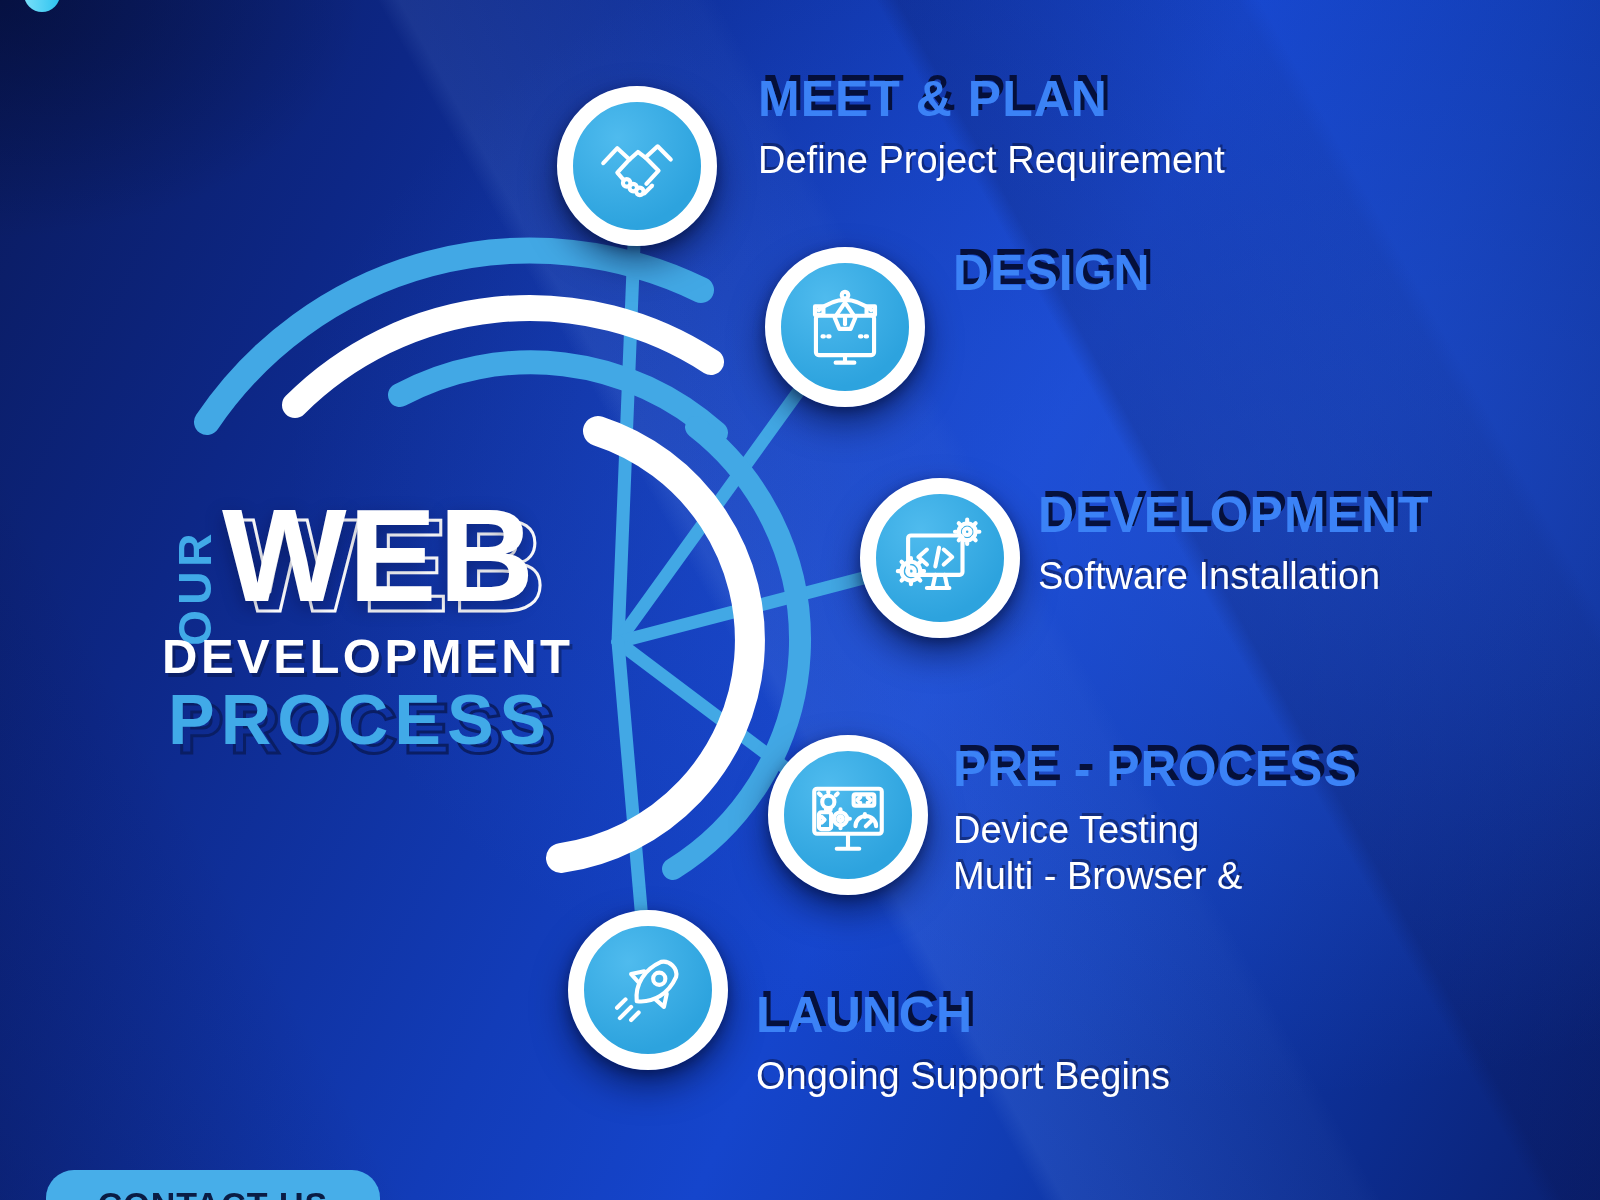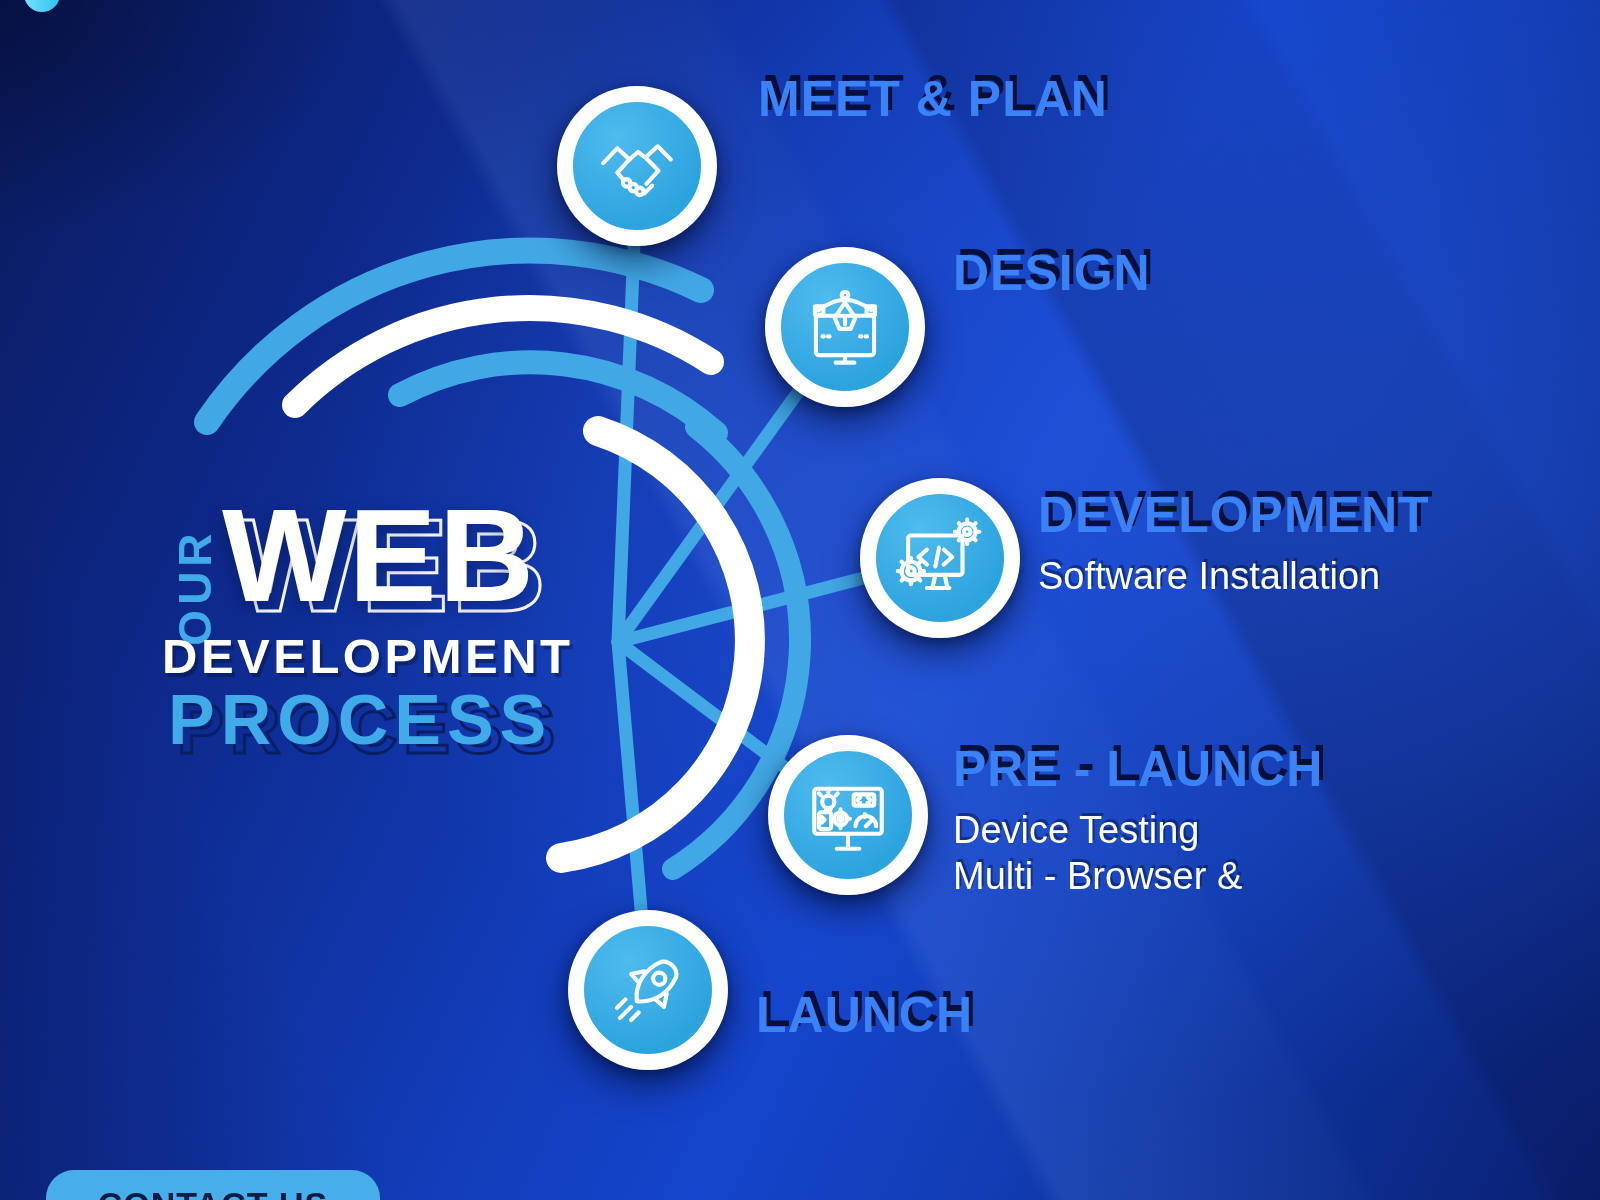--- a/index.html
+++ b/index.html
@@ -129,20 +129,23 @@
       <path d="M40 41 L49 33 L57 39 L71 53 L58 67"></path>
       <path d="M40 41 L27 55 L33 62"></path>
       <circle cx="37" cy="66" r="4"></circle>
       <circle cx="44" cy="71" r="4"></circle>
       <circle cx="51" cy="75" r="4"></circle>
       <path d="M56 77 L64 69"></path>
     </svg>
   </div>
   <div class="step-text t1">
     <div class="step-title">MEET &amp; PLAN</div>
+    <div class="step-desc">
+      <span>Define Project Requirement</span>
+    </div>
   </div>
 
   <div class="circle c2">
     <svg viewBox="0 0 96 96">
       <rect x="17" y="36" width="62" height="42" rx="3"></rect>
       <path d="M38 86 h20 M48 78 v8"></path>
       <path d="M20 30 Q48 8 76 30"></path>
       <rect x="16" y="26" width="9" height="9"></rect>
       <rect x="71" y="26" width="9" height="9"></rect>
       <circle cx="48" cy="14" r="3.5"></circle>
@@ -189,34 +192,37 @@
         <circle cx="40" cy="52" r="2.5"></circle>
       <path d="M40 42 v3 M40 59 v3 M30 52 h3 M47 52 h3"></path>
       <path d="M56 60 a11 11 0 0 1 22 0"></path>
       <path d="M67 60 l7 -7"></path>
       <path d="M66 50 v-3"></path>
       <rect x="17" y="45" width="13" height="18" rx="2.5"></rect>
       <path d="M20 50 l3 3 -3 3"></path>
     </svg>
   </div>
   <div class="step-text t4">
-    <div class="step-title">PRE - LAUNCH</div>
+    <div class="step-title">PRE - PROCESS</div>
     <div class="step-desc">
       <span>Device Testing</span>
       <span>Multi - Browser &amp;</span>
     </div>
   </div>
 
   <div class="circle c5">
     <svg viewBox="0 0 96 96">
       <path d="M36 60 C34 42 44 26 62 18 C71 16 80 25 78 34 C70 52 54 62 36 60 Z"></path>
       <circle cx="60" cy="36" r="6.5"></circle>
       <path d="M44 28 L30 31 L38 40"></path>
       <path d="M68 52 L65 66 L56 58"></path>
       <path d="M30 66 l-12 12 M38 72 l-8 8 M24 58 l-9 9"></path>
     </svg>
   </div>
   <div class="step-text t5">
     <div class="step-title">LAUNCH</div>
+    <div class="step-desc">
+      <span>Ongoing Support Begins</span>
+    </div>
   </div>
 
   <button class="contact">CONTACT US</button>
 </div>
 
 </body></html>

